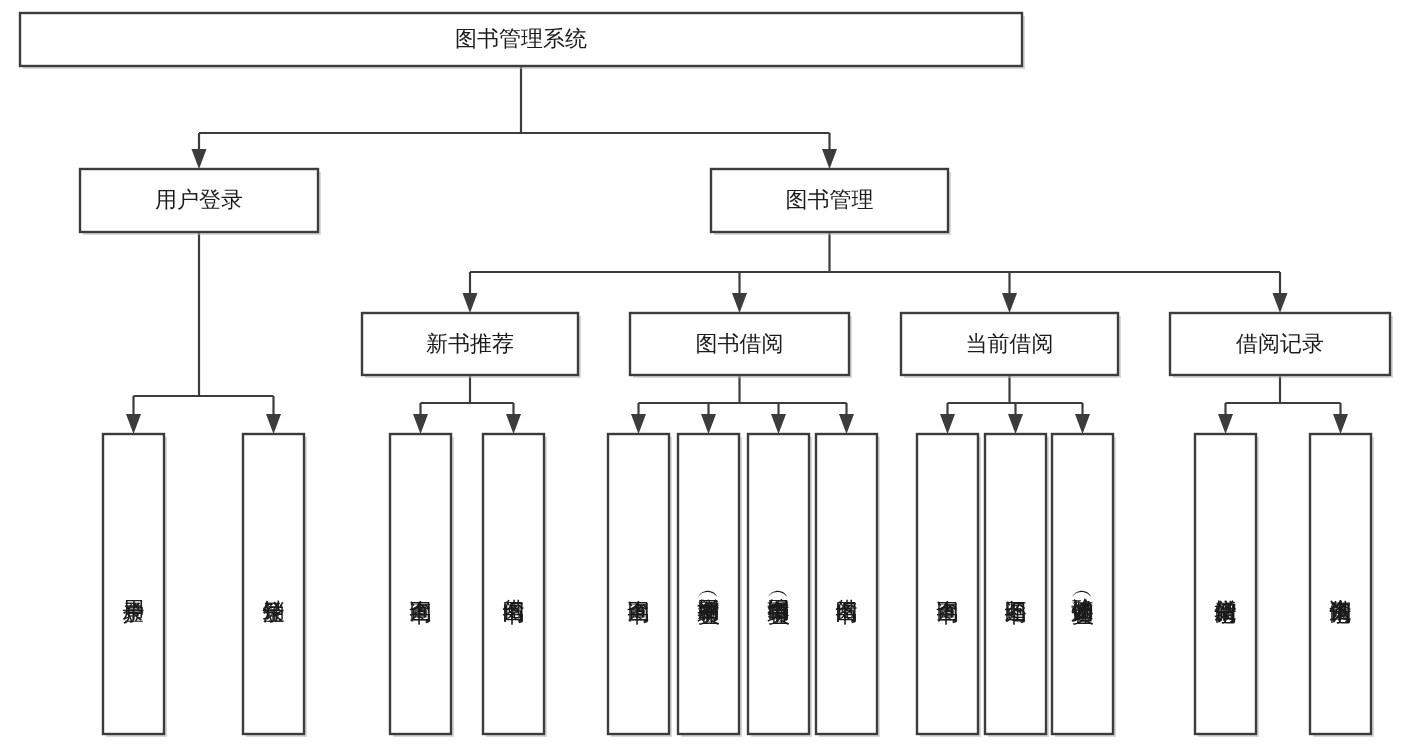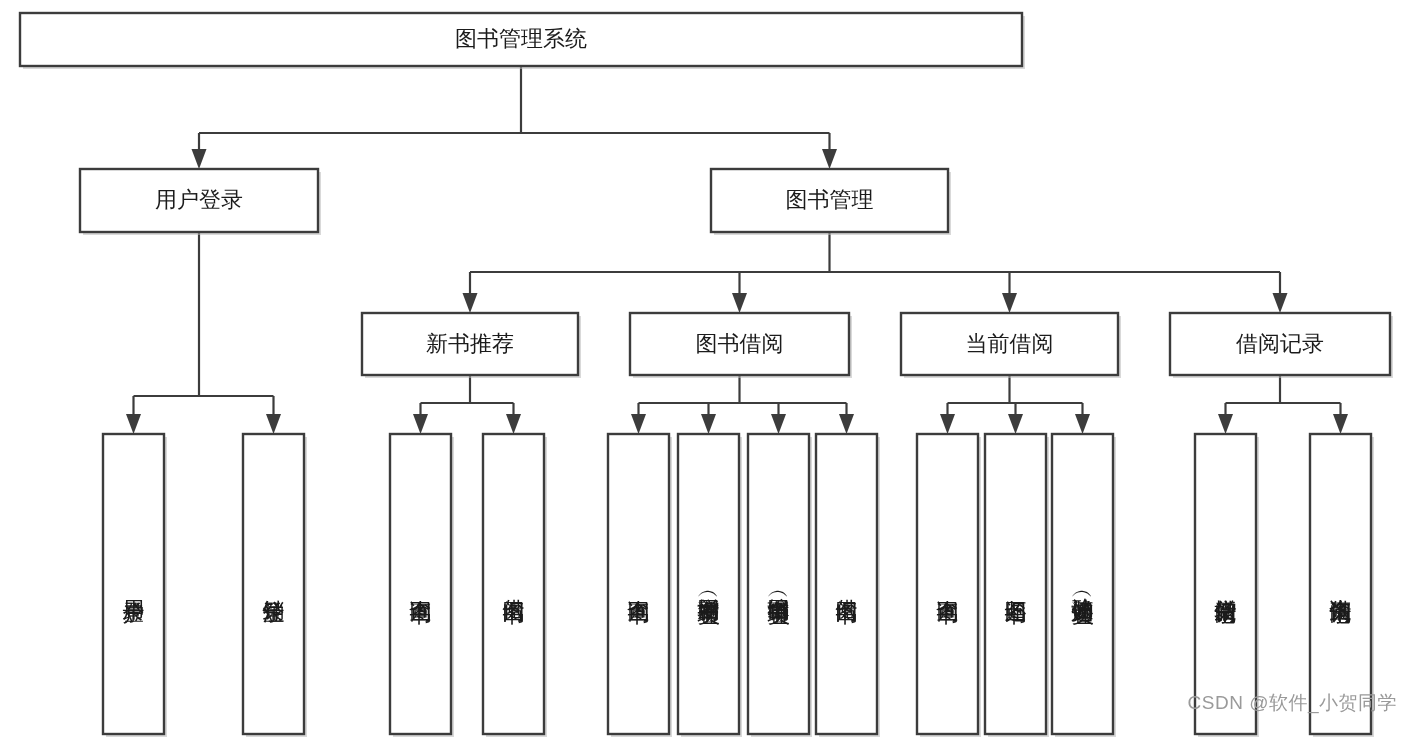--- a/index.html
+++ b/index.html
@@ -254,14 +254,13 @@
       <div class="leaf-label" style="left: 678px; top: 434px; width: 61px; height: 300px;">新增图书（管理员）</div>
       <div class="leaf-label" style="left: 748px; top: 434px; width: 61px; height: 300px;">编辑图书（管理员）</div>
       <div class="leaf-label" style="left: 816px; top: 434px; width: 61px; height: 300px;">借阅图书</div>
       <div class="leaf-label" style="left: 917px; top: 434px; width: 61px; height: 300px;">查询图书</div>
       <div class="leaf-label" style="left: 985px; top: 434px; width: 61px; height: 300px;">归还图书</div>
       <div class="leaf-label" style="left: 1052px; top: 434px; width: 61px; height: 300px;">确认归还（管理员）</div>
       <div class="leaf-label" style="left: 1195px; top: 434px; width: 61px; height: 300px;">新增借阅记录</div>
       <div class="leaf-label" style="left: 1310px; top: 434px; width: 61px; height: 300px;">查询借阅记录</div>
     </div>
 
-  <div class="watermark">CSDN @软件_小贺同学</div>
 </div>
 
 </body></html>

